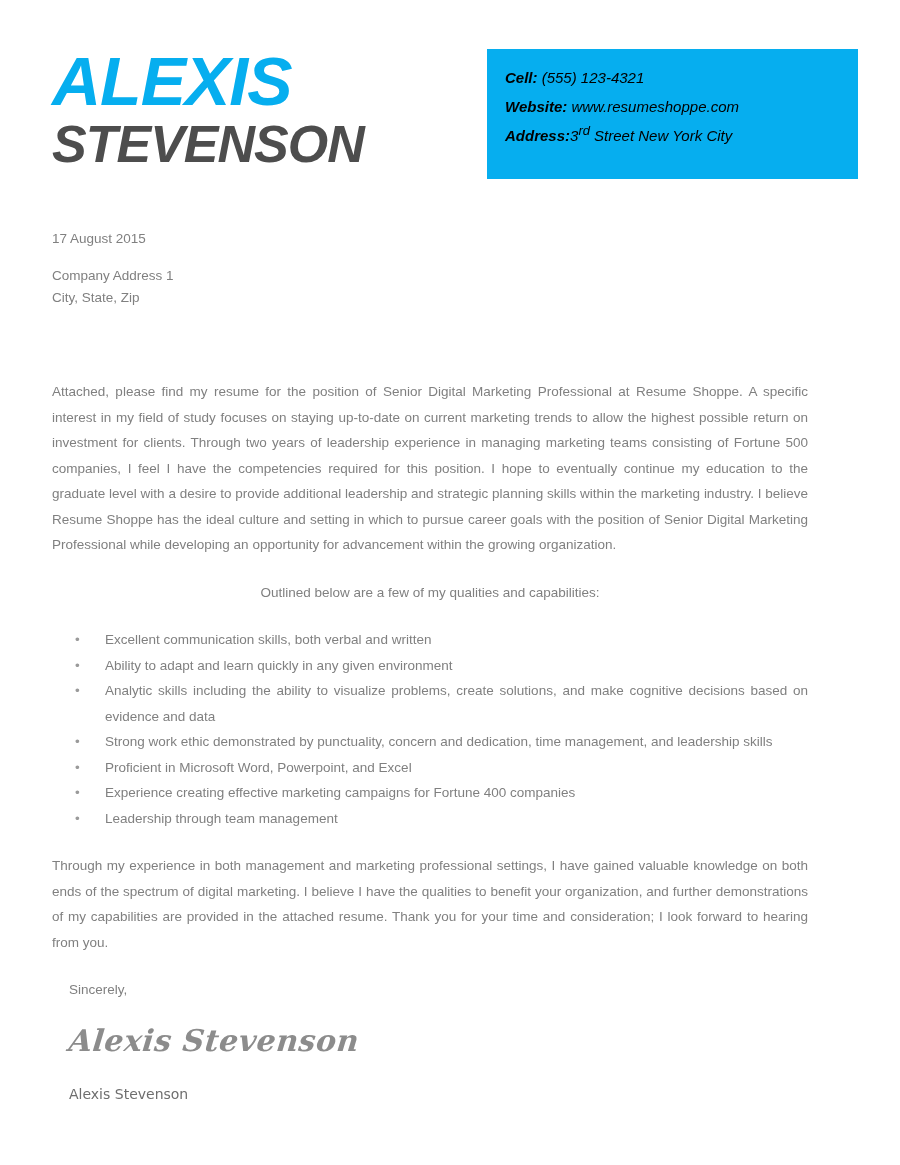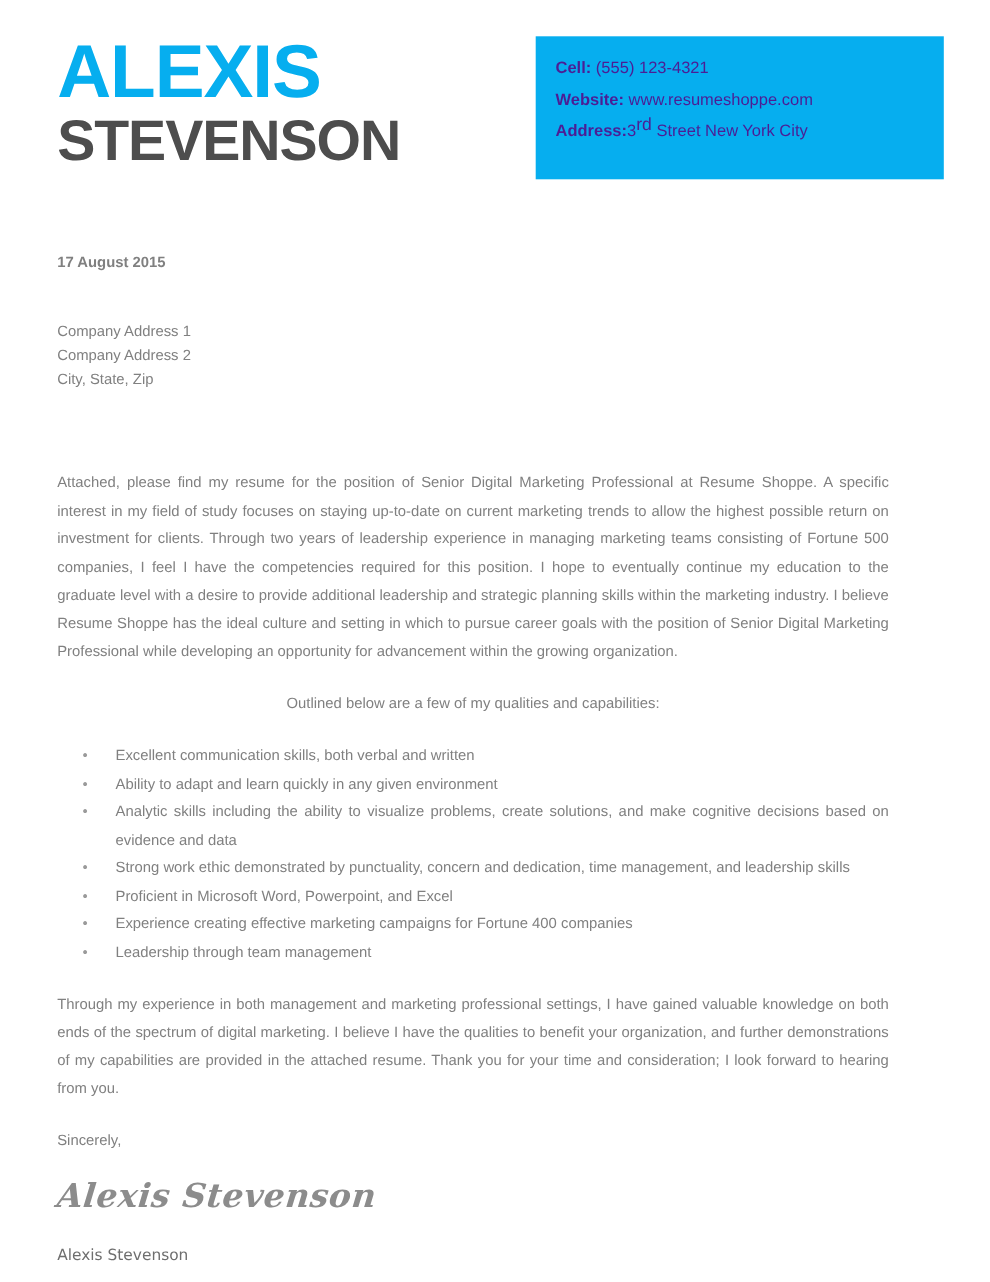--- a/index.html
+++ b/index.html
@@ -19,23 +19,24 @@
     width: 900px;
     height: 1165px;
     background: #ffffff;
     overflow: hidden;
   }
 
   
   .header {
     position: absolute;
     left: 0;
-    top: 0;
+    top: 16px;
     width: 750px;
     height: 200px;
+    font-style: italic;
   }
 
   .name-block {
     position: absolute;
     left: 52px;
     top: 33px;
     width: 420px;
   }
 
   .name-first {
@@ -68,58 +69,57 @@
     left: 487px;
     top: 33px;
     width: 371px;
     height: 130px;
     background: #06AEEF;
     box-sizing: border-box;
     padding: 14px 0 0 18px;
   }
 
   .contact-line {
-    color: #4c1d95;
+    color: #000000;
     font-family: "Liberation Sans", sans-serif;
     font-size: 15px;
     line-height: 29px;
     white-space: nowrap;
   }
 
   .contact-label {
     font-weight: bold;
   }
 
   .contact-value {
     font-weight: normal;
   }
 
   .sup {
-    font-size: 16px;
+    font-size: 13px;
     vertical-align: super;
     line-height: 0;
   }
 
   
   .letter {
     position: absolute;
     left: 52px;
     top: 228px;
     width: 756px;
     color: #808080;
     font-family: "Liberation Sans", sans-serif;
     font-size: 13.5px;
   }
 
   .date {
     font-size: 13.5px;
     line-height: 22px;
     color: #808080;
-    margin: 0 0 40px 0;
-    font-weight: bold;
+    margin: 0 0 15px 0;
   }
 
   .recipient {
     margin: 0 0 70px 0;
   }
 
   .recipient div {
     font-size: 13.5px;
     line-height: 22px;
     color: #808080;
@@ -158,20 +158,21 @@
     position: absolute;
     left: 23px;
     top: 0;
     color: #9a9a9a;
     font-size: 13.5px;
     line-height: 25.5px;
   }
 
   .closing {
     margin-top: 6px;
+    margin-left: 17px;
   }
 
   .sincerely {
     font-size: 13.5px;
     line-height: 25.5px;
     color: #808080;
     margin: 0 0 18px 0;
   }
 
   .signature {
@@ -227,21 +228,20 @@
 
     </div>
   </div>
 
   <div class="letter">
 
     <div class="date">17 August 2015</div>
 
     <div class="recipient">
       <div>Company Address 1</div>
-      <div>Company Address 2</div>
       <div>City, State, Zip</div>
     </div>
 
     <p class="para">Attached, please find my resume for the position of Senior Digital Marketing Professional at Resume Shoppe. A specific interest in my field of study focuses on staying up-to-date on current marketing trends to allow the highest possible return on investment for clients. Through two years of leadership experience in managing marketing teams consisting of Fortune 500 companies, I feel I have the competencies required for this position. I hope to eventually continue my education to the graduate level with a desire to provide additional leadership and strategic planning skills within the marketing industry. I believe Resume Shoppe has the ideal culture and setting in which to pursue career goals with the position of Senior Digital Marketing Professional while developing an opportunity for advancement within the growing organization.</p>
 
     <p class="para para-intro">Outlined below are a few of my qualities and capabilities:</p>
 
     <ul class="bullets">
       <li>
         <span class="bullet-dot">•</span>

